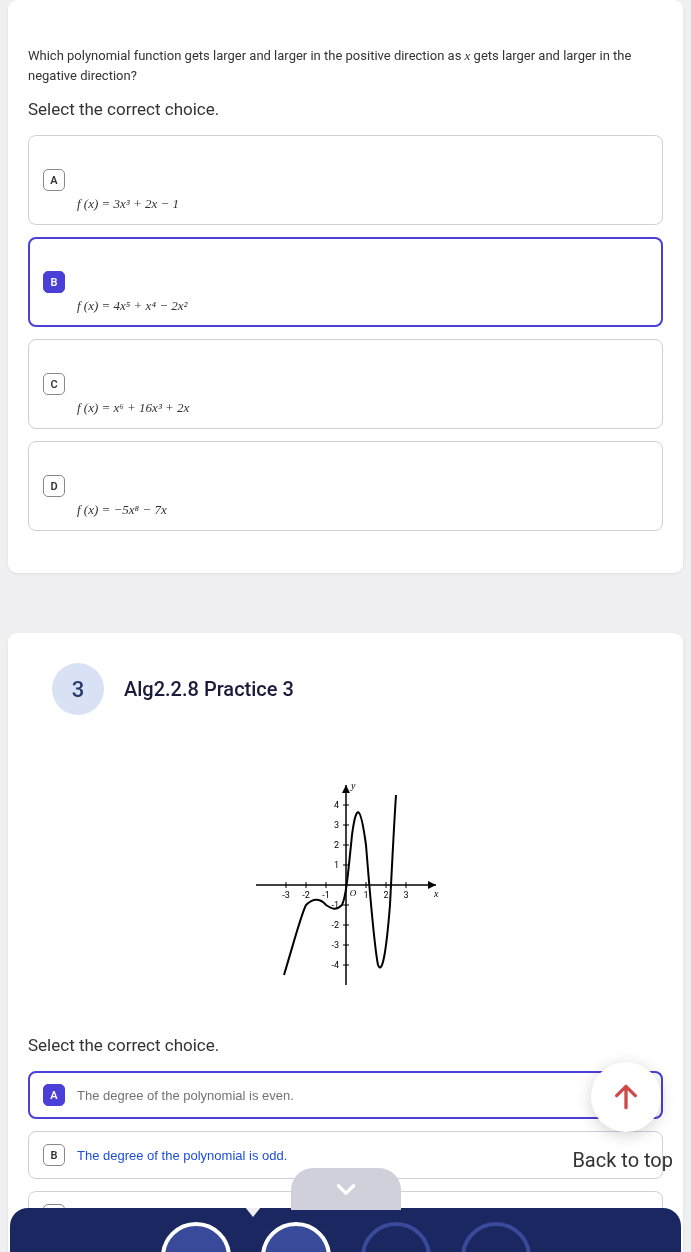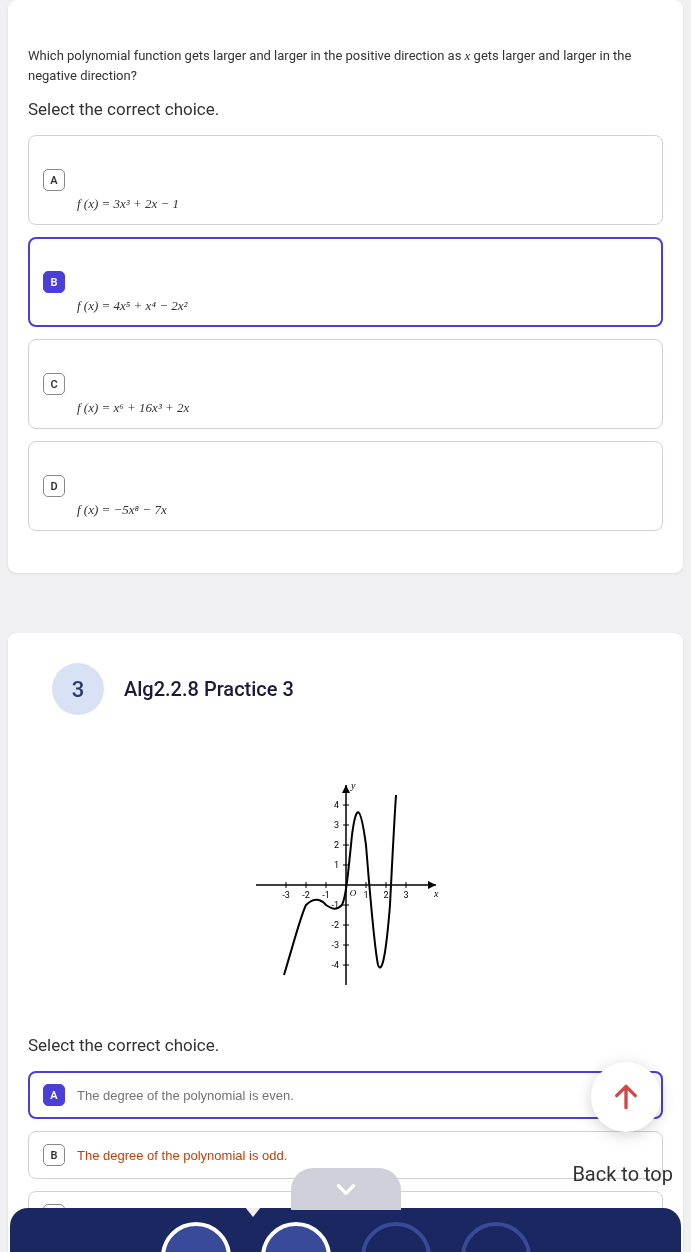--- a/index.html
+++ b/index.html
@@ -64,21 +64,21 @@
   }
   .choice-text {
     font-size: 13px;
     font-family: Georgia, 'Times New Roman', serif;
     font-style: italic;
     color: #333;
     margin-top: 48px;
   }
   .choice-text-plain {
     font-size: 13px;
-    color: #c2410c;
+    color: #1d4ed8;
     font-family: -apple-system, sans-serif;
   }
   .choice.selected .choice-text-plain { color: #737373; }
   
   .section-header {
     display: flex;
     align-items: center;
     gap: 20px;
     padding: 30px 24px 40px 24px;
   }
@@ -116,21 +116,21 @@
     box-shadow: 0 3px 16px rgba(0,0,0,0.18);
     display: flex;
     align-items: center;
     justify-content: center;
     cursor: pointer;
   }
   .back-to-top-btn svg { width: 32px; height: 32px; }
   .back-to-top-label {
     position: fixed;
     right: 18px;
-    bottom: 66px;
+    bottom: 80px;
     font-size: 20px;
     color: #333;
   }
   .bottom-chevron {
     position: fixed;
     left: 50%;
     transform: translateX(-50%);
     bottom: 42px;
     width: 110px;
     height: 42px;

